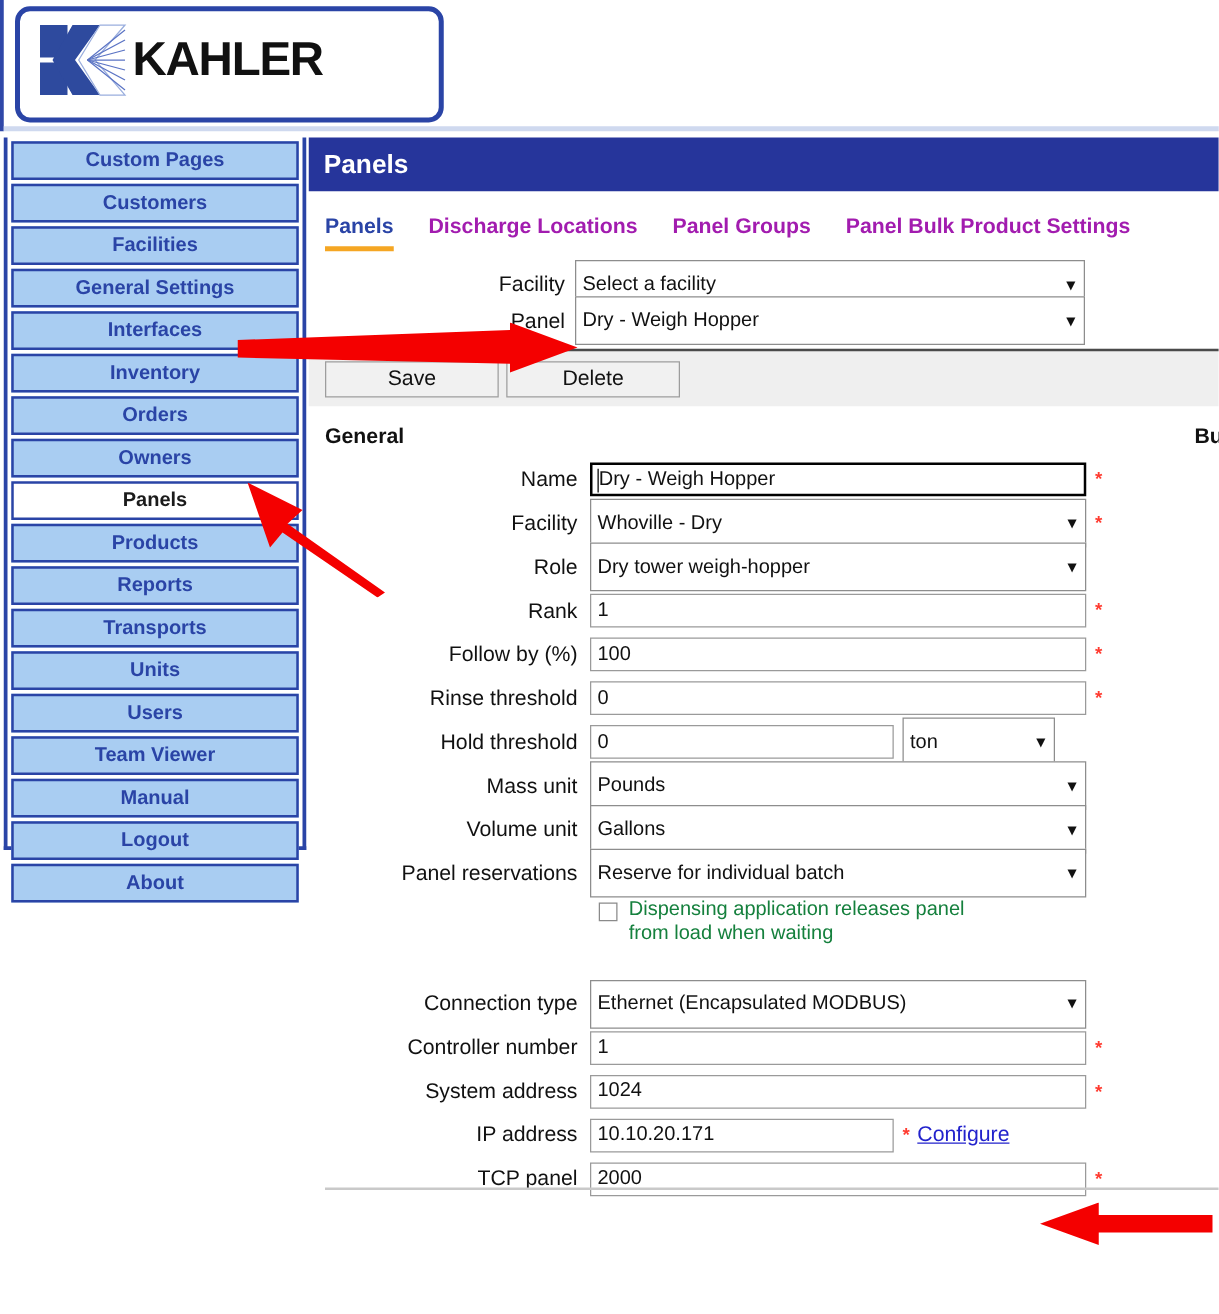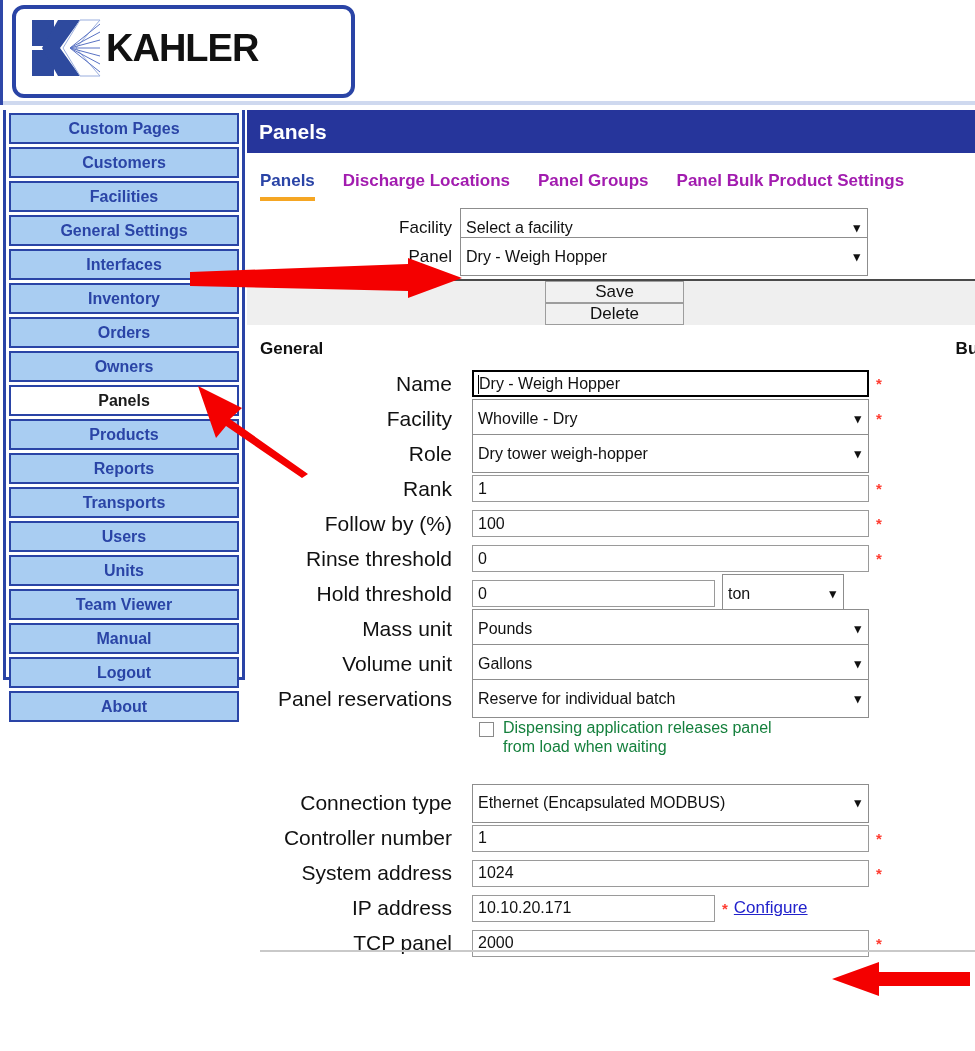--- a/index.html
+++ b/index.html
@@ -75,37 +75,37 @@
     cursor: pointer; white-space: nowrap; overflow: hidden;
   }
   .combo .chev {
     position:absolute; right: 7px; top: 50%; transform: translateY(-55%);
     font-size: 13px; font-weight: bold; color:#111;
   }
   .sel-combo { width: 408px; }
 
   .toolbar {
     height: 46px; background: #efefef; border-top: 2px solid #4a4a4a;
-    display:flex; align-items:center; padding-left: 13px; flex-direction: column;
+    display:flex; align-items:center; padding-left: 13px;
   }
   .tb-btn {
     height: 29px; min-width: 139px; background:#f1f1f1; border: 1px solid #9d9d9d;
     font-size: 17px; color: #111; display:flex; align-items:center; justify-content:center;
     margin-right: 6px; cursor:pointer;
   }
 
   .form-area { position: relative; padding-top: 14px; }
   .section-head {
     display:flex; justify-content: space-between; align-items:center;
     padding: 0 0 0 13px; font-size: 17px; font-weight: bold; color:#111;
   }
   .section-head .right-head { padding-right: 0; margin-right: -8px; overflow: hidden; white-space: nowrap; }
 
   .frow { display:flex; align-items:center; margin-bottom: 6px; height: 29px; }
-  .flabel { width: 225px; text-align: right; padding-right: 20px; font-size: 21px; color:#111; }
+  .flabel { width: 225px; text-align: right; padding-right: 10px; font-size: 17px; color:#111; }
   .fctl { display:flex; align-items:center; }
   .txt {
     height: 27px; border: 1px solid #9a9a9a; background:#fff; font-size: 16px;
     color: #111; padding: 0 5px; display:flex; align-items:center;
   }
   .txt.focused { border: 2px solid #000; position: relative; }
   .txt.focused::before {
     content:""; position:absolute; left: 4px; top: 3px; width: 1px; height: 19px; background:#000;
   }
   .w-wide { width: 397px; }
@@ -196,24 +196,24 @@
       <div class="side-btn">
         <span>Products</span>
       </div>
       <div class="side-btn">
         <span>Reports</span>
       </div>
       <div class="side-btn">
         <span>Transports</span>
       </div>
       <div class="side-btn">
+        <span>Units</span>
+      </div>
+      <div class="side-btn">
         <span>Users</span>
-      </div>
-      <div class="side-btn">
-        <span>Units</span>
       </div>
       <div class="side-btn">
         <span>Team Viewer</span>
       </div>
       <div class="side-btn">
         <span>Manual</span>
       </div>
       <div class="side-btn">
         <span>Logout</span>
       </div>

